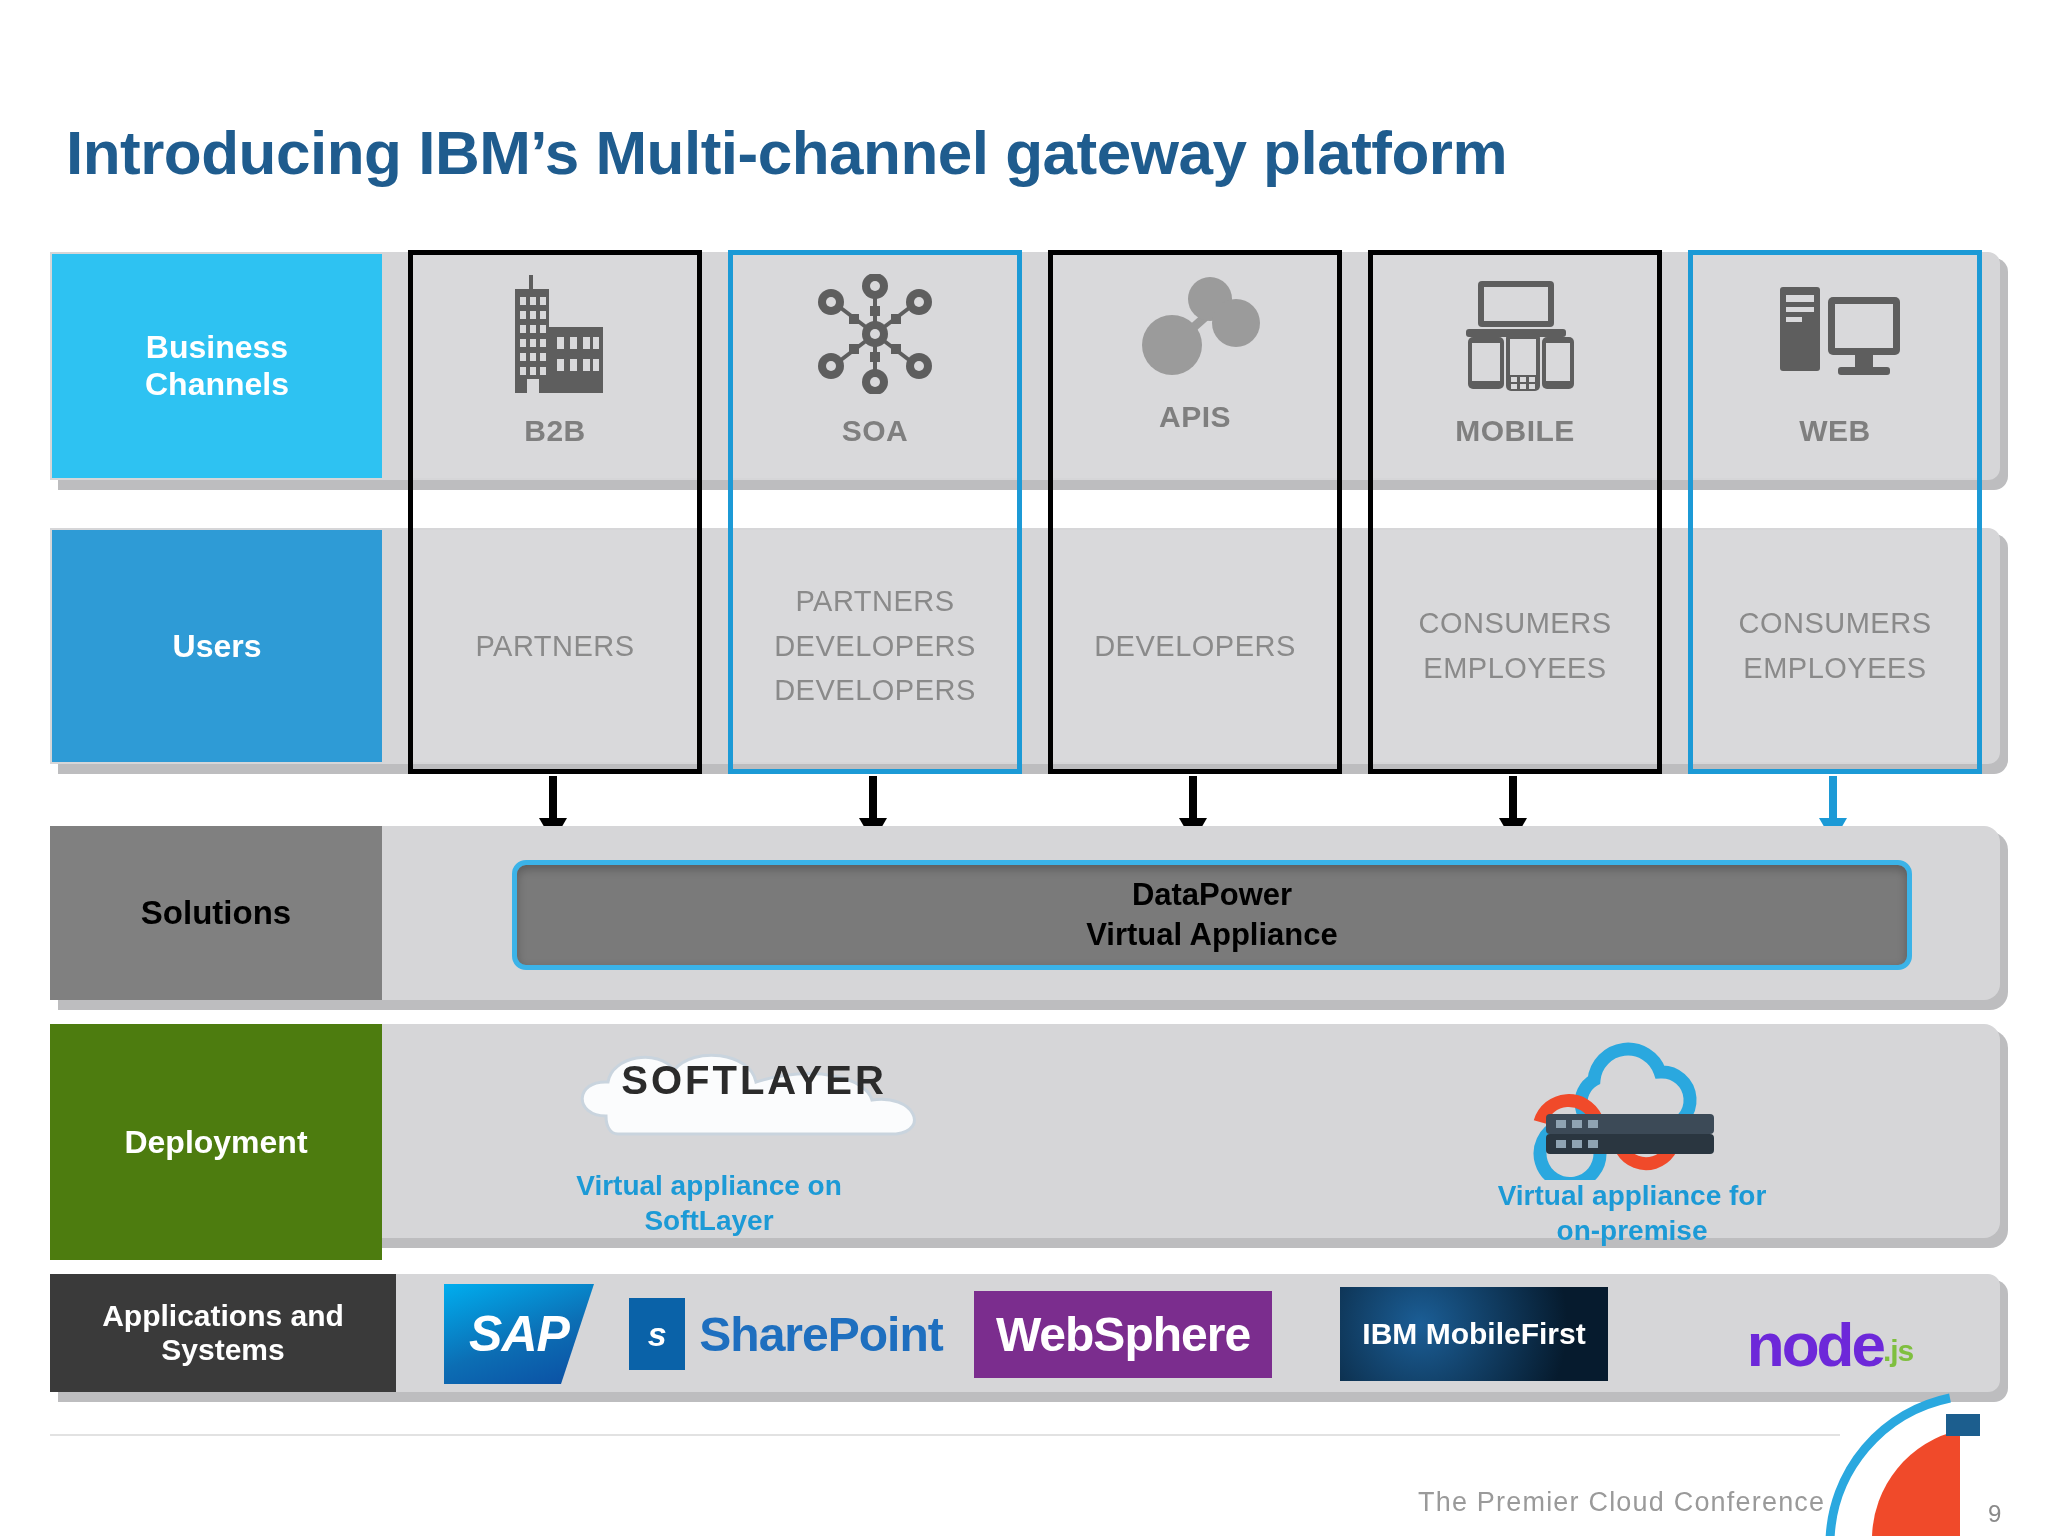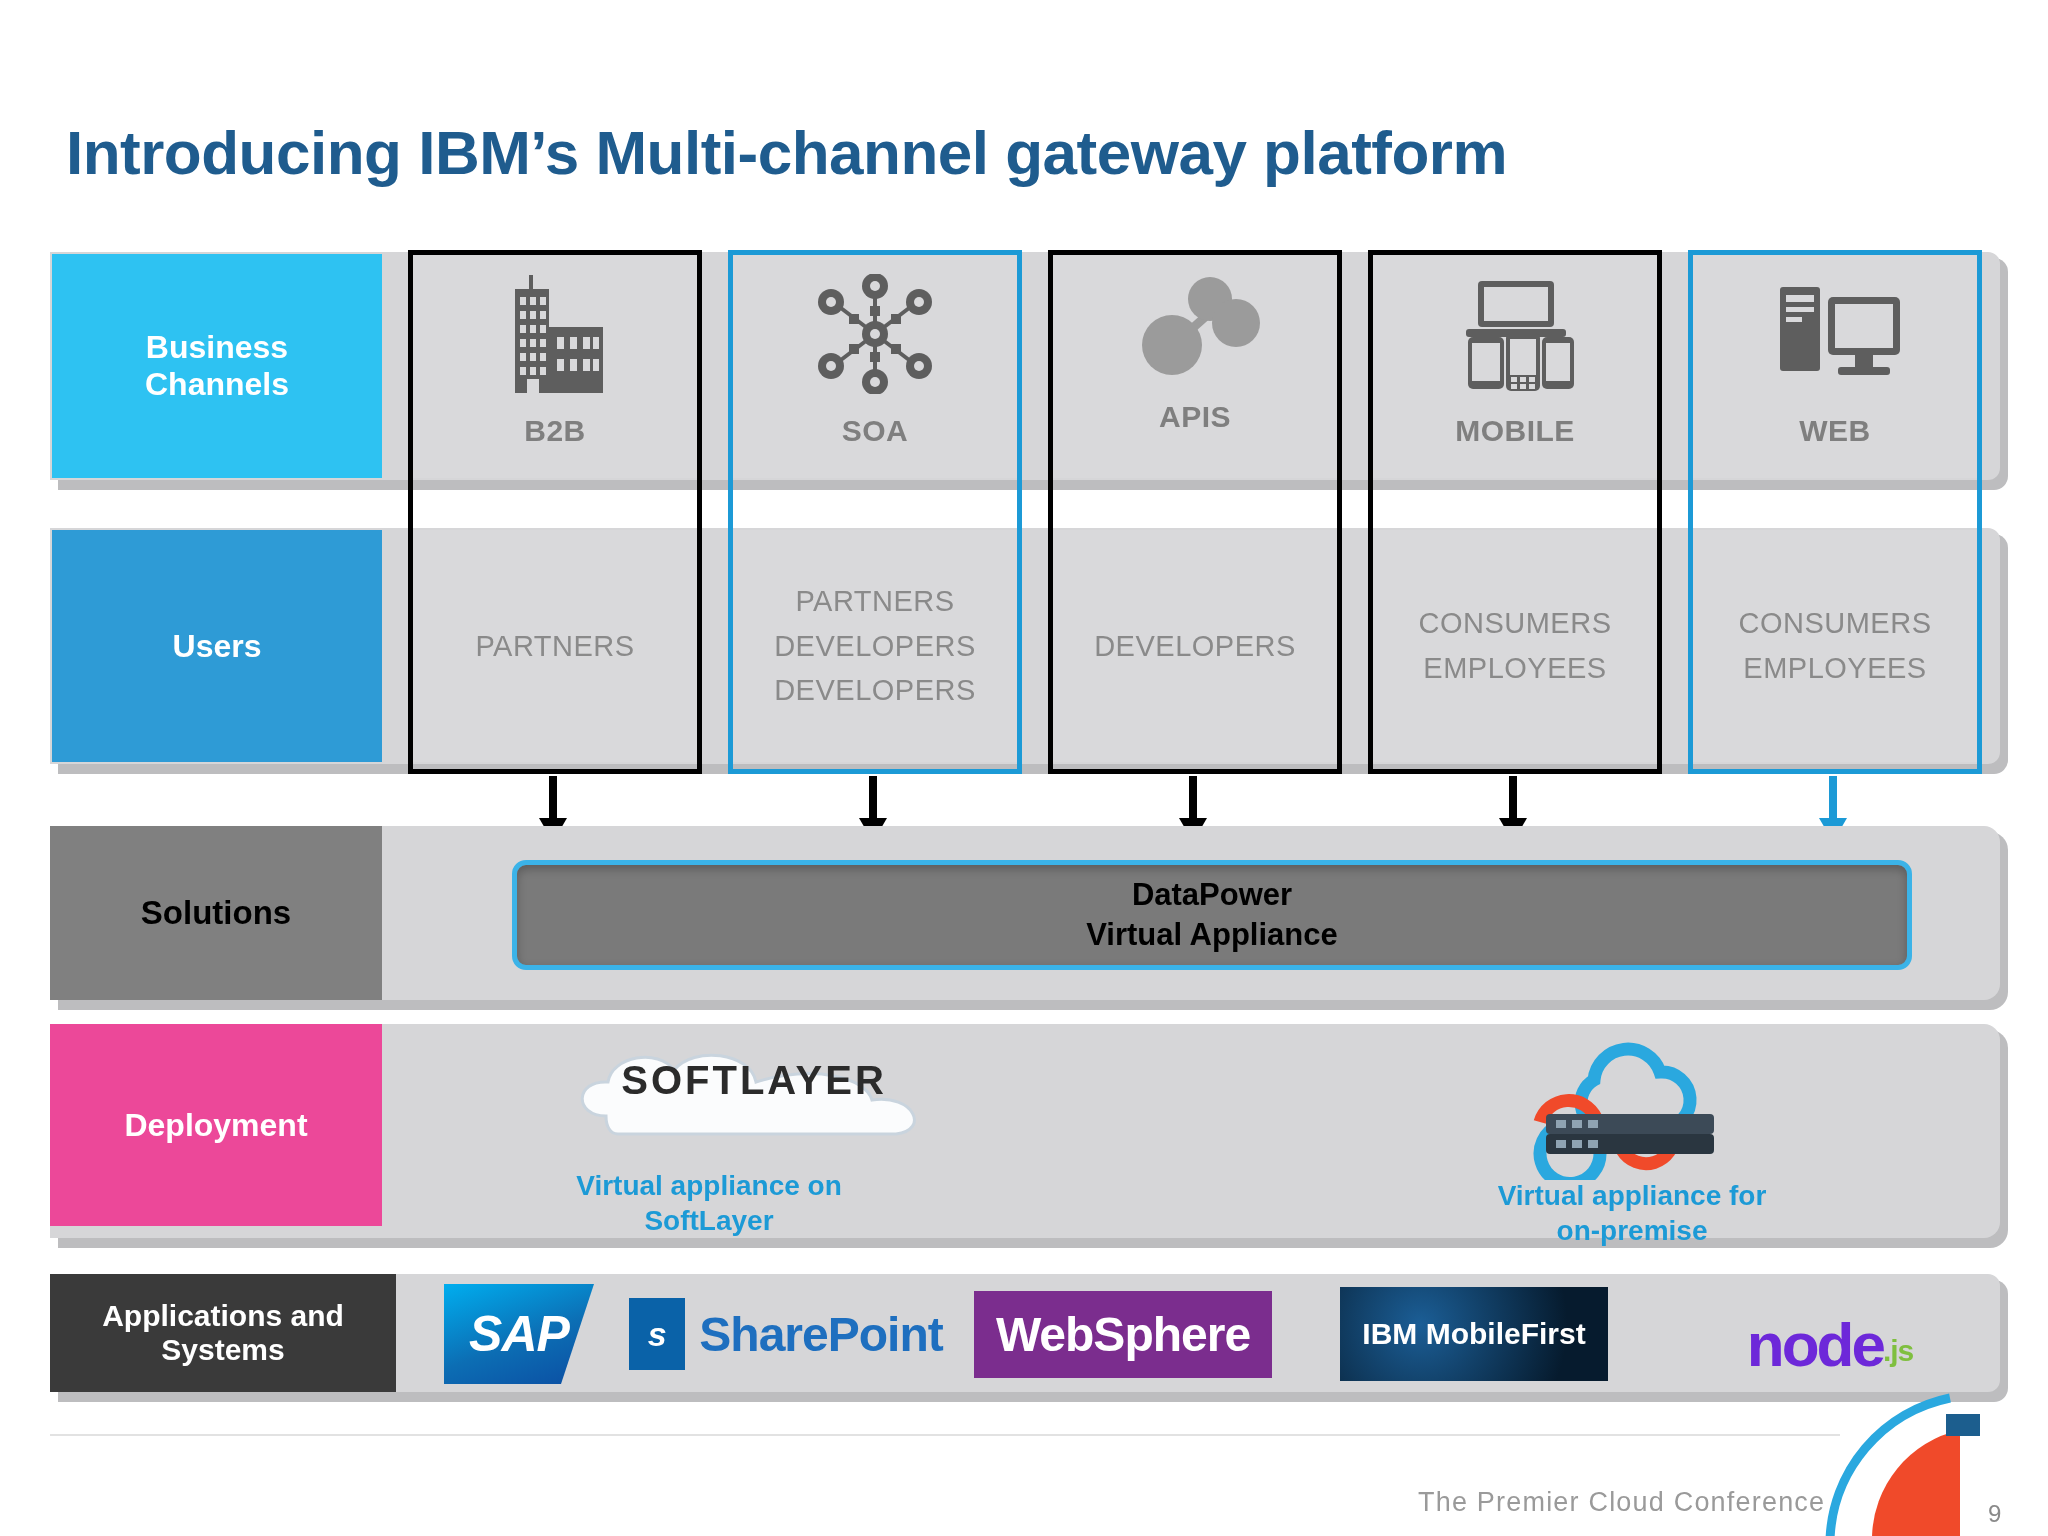--- a/index.html
+++ b/index.html
@@ -414,21 +414,21 @@
   </div>
 
   <div class="dp-pill" style="left:512px; top:860px; width:1400px; height:110px;">
     <div>DataPower</div>
     <div>Virtual Appliance</div>
   </div>
 
   <div class="panel-shadow" style="left:58px; top:1030px; width:1950px; height:218px; border-radius:0 18px 18px 0;"></div>
   <div class="panel" style="left:50px; top:1024px; width:1950px; height:214px; border-radius:0 16px 16px 0;"></div>
 
-  <div class="rowlabel" style="left:50px; top:1024px; width:332px; height:202px; background:#ec4899; font-size:32px;">
+  <div class="rowlabel" style="left:50px; top:1024px; width:332px; height:236px; background:#4d7c0f; font-size:32px;">
     <span>Deployment</span>
   </div>
 
   <svg style="position:absolute; left:566px; top:1038px;" width="380" height="110" viewBox="0 0 380 110">
     <path d="M40 78 C8 78 8 42 42 44 C46 18 92 10 108 32 C128 8 184 14 190 44 C250 26 300 40 306 62 C348 56 364 92 330 96 L52 96 C44 96 40 88 40 78 Z" fill="#FBFCFD" stroke="#C9D4DE" stroke-width="3"></path>
   </svg>
   <div style="position:absolute; left:614px; top:1058px; width:280px; text-align:center; font-size:40px; font-weight:bold; letter-spacing:3px; color:#2B2B2B;">
     <span>SOFTLAYER</span>
   </div>
 

